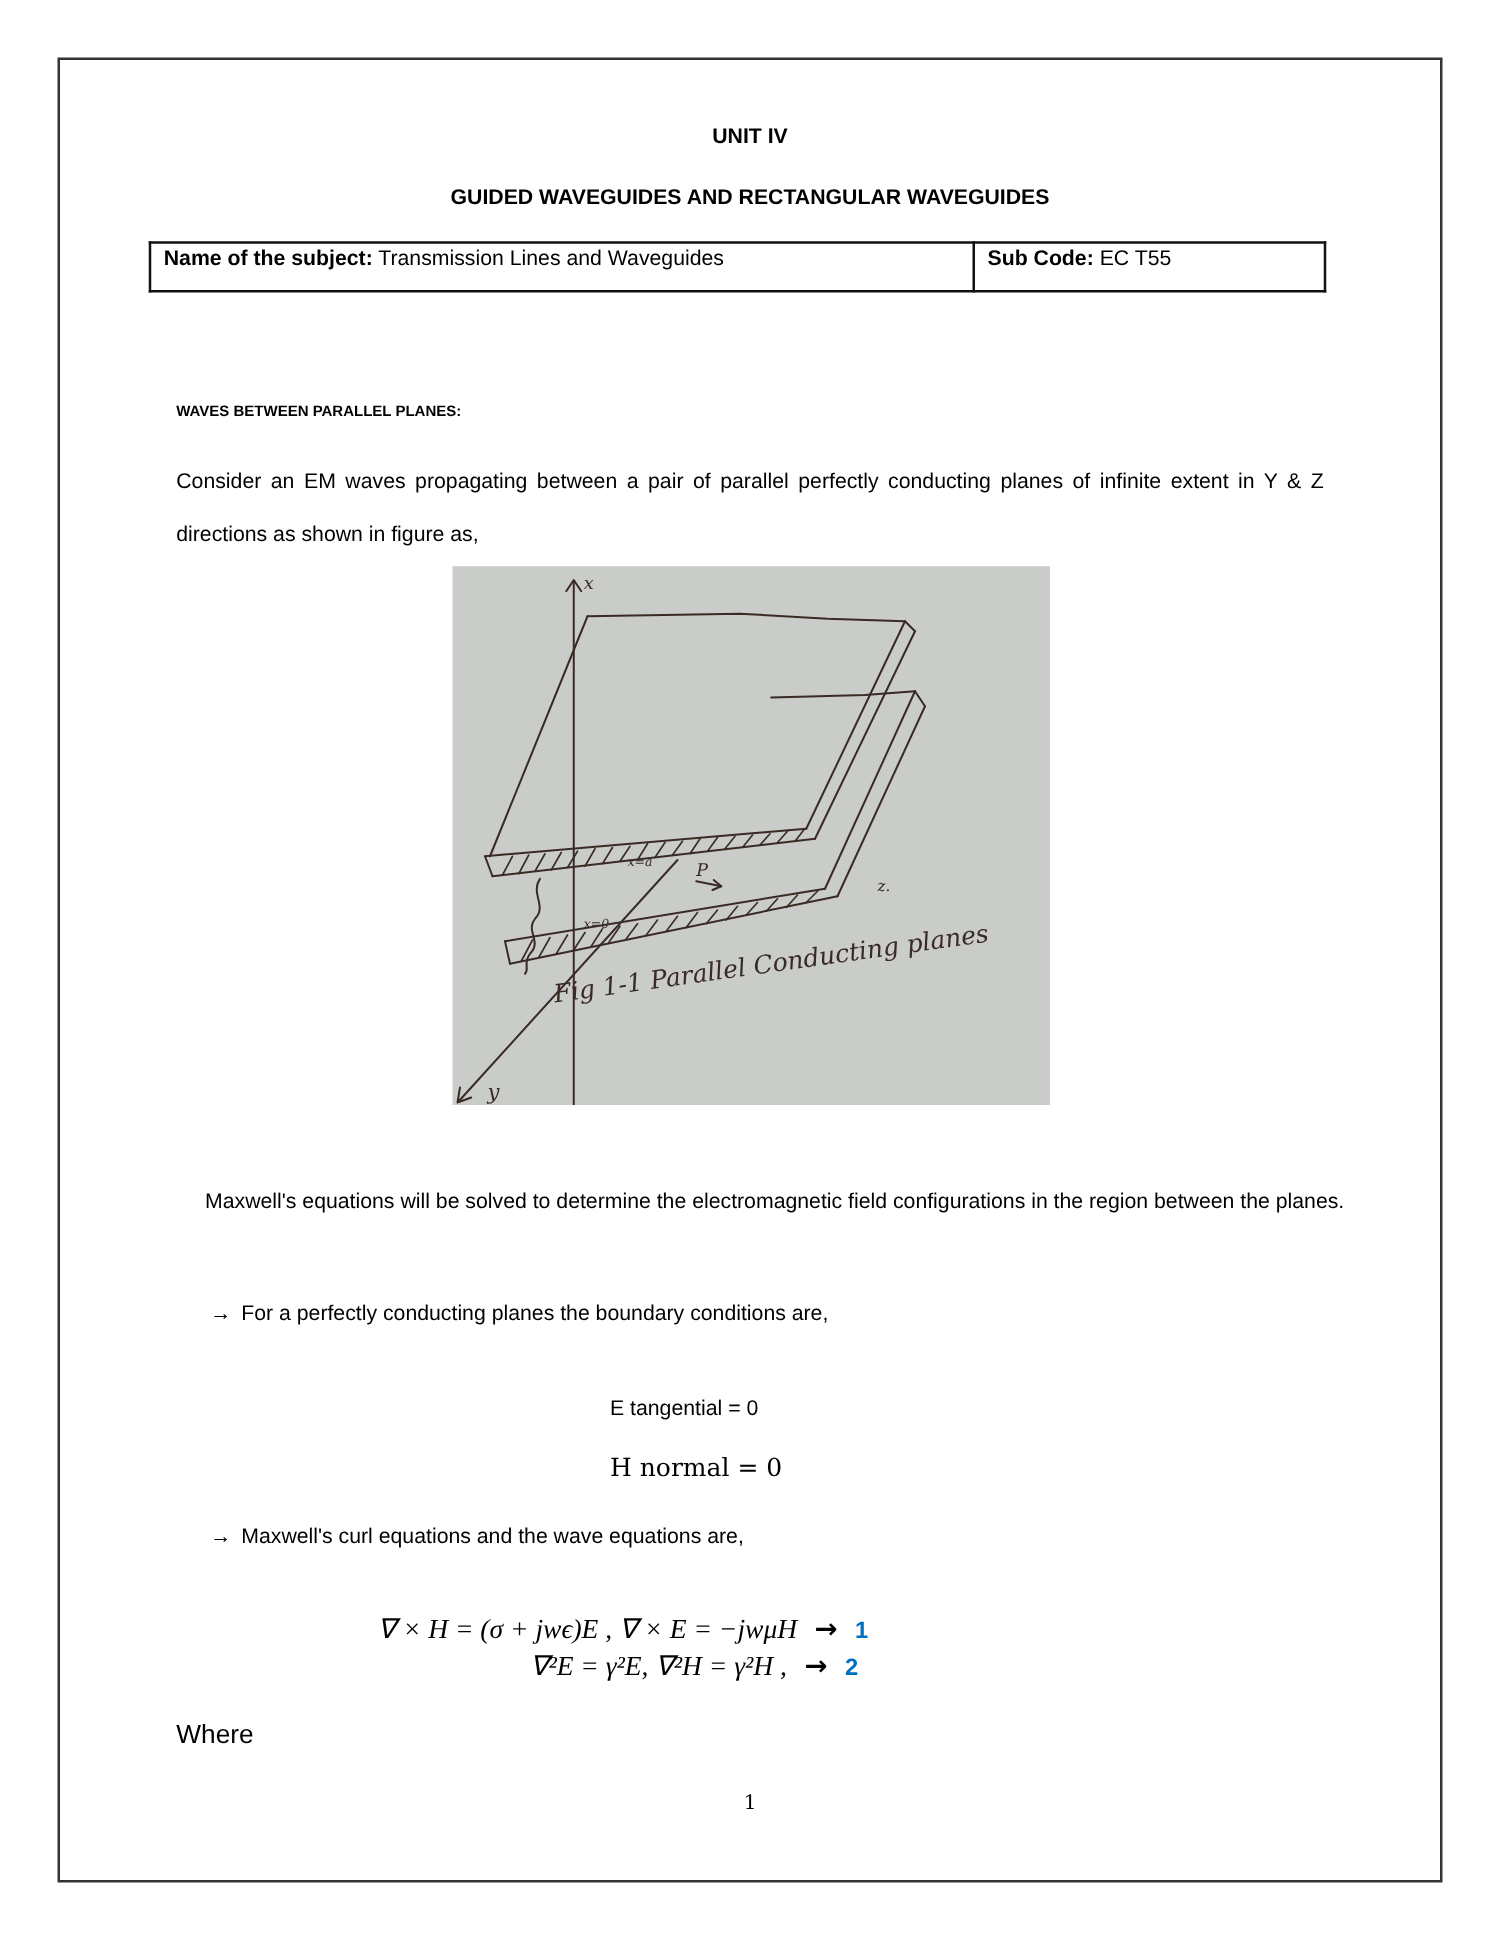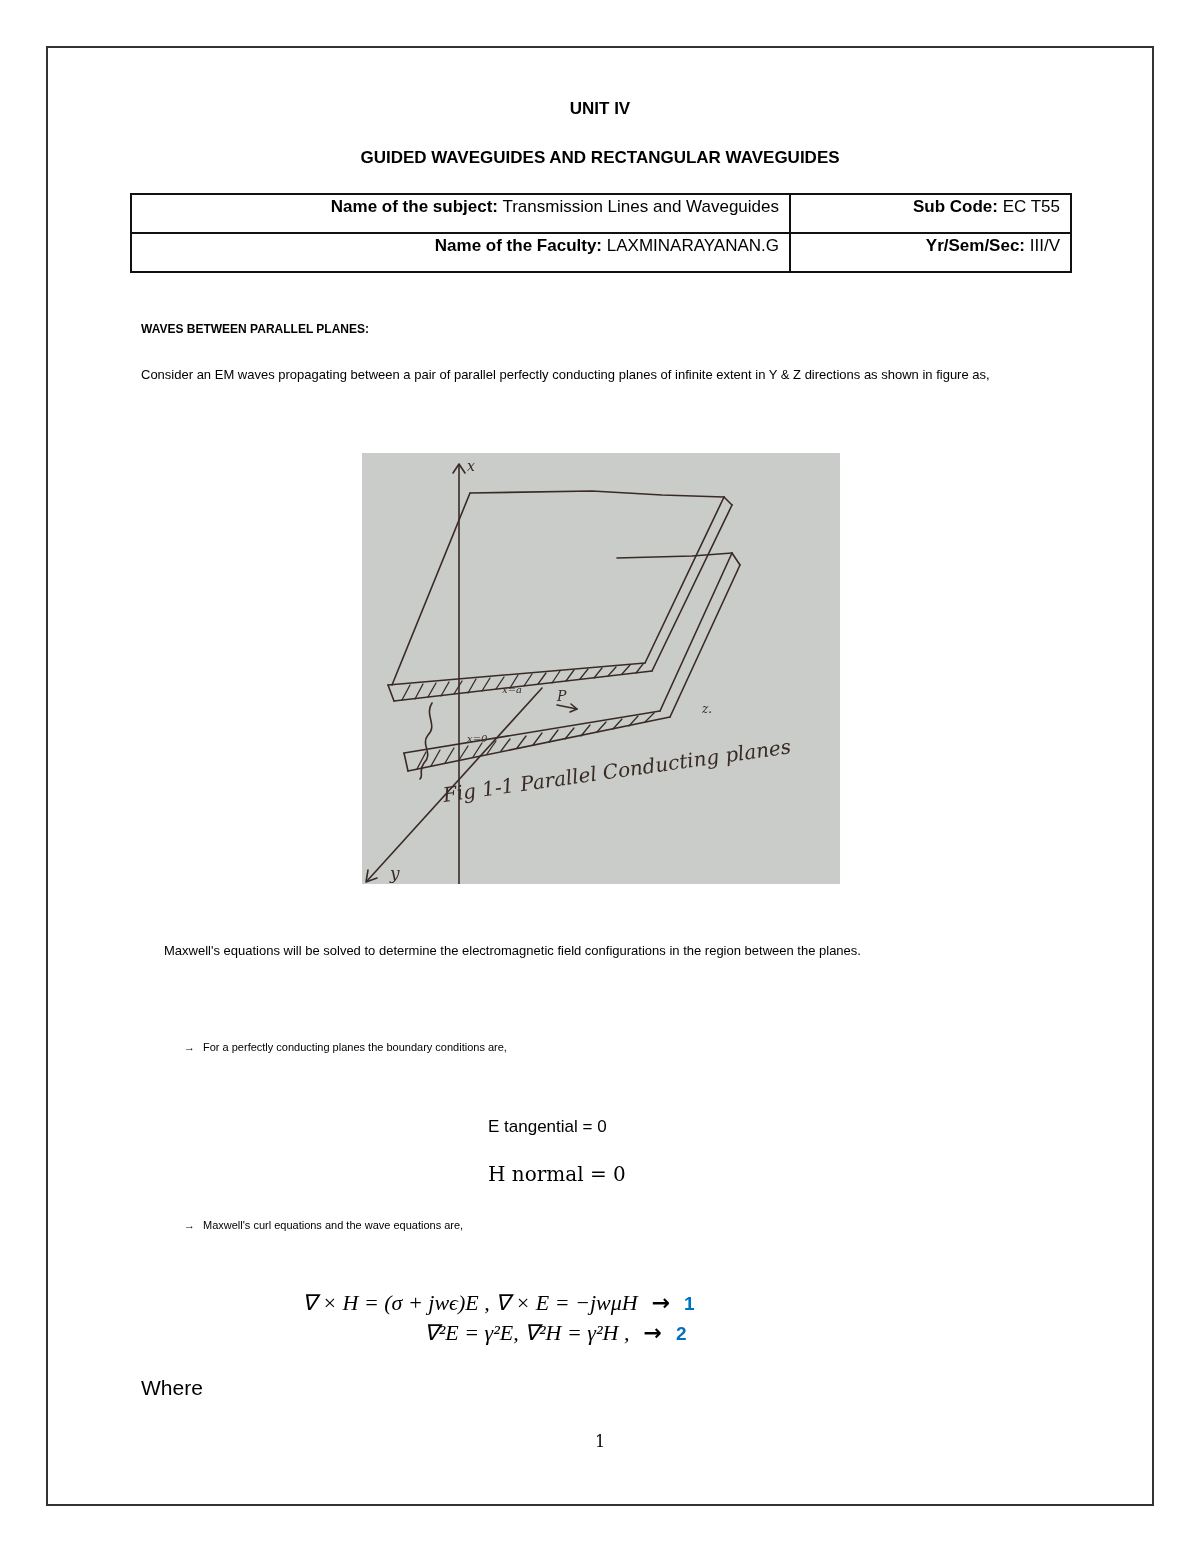--- a/index.html
+++ b/index.html
@@ -33,61 +33,60 @@
       font-weight: bold;
       font-size: 17px;
     }
     .doc-title {
       top: 148px;
       font-weight: bold;
       font-size: 17px;
     }
     .info-table {
       position: absolute;
-      left: 130px;
+      left: 119px;
       top: 193px;
       width: 942px;
       border-collapse: collapse;
       font-size: 17px;
-      text-align: right;
     }
     .info-table td {
       border: 2px solid #111;
       height: 39px;
       padding: 2px 10px 10px 10px;
       vertical-align: top;
     }
     .info-table td.col-left { width: 659px; }
     .info-table .lbl { font-weight: bold; }
     .section-heading {
       left: 141px;
       top: 322px;
       font-weight: bold;
       font-size: 12px;
     }
     .paragraph {
       left: 141px;
       width: 918px;
-      font-size: 13px;
-      line-height: 24px;
+      font-size: 17px;
+      line-height: 43px;
       text-align: justify;
     }
     .p1 { top: 363px; }
     .p2 { top: 939px; margin-left: 23px; }
     .figure {
       left: 362px;
       top: 453px;
       width: 478px;
       height: 431px;
       background: #c9ccc8;
     }
     .figure svg { display: block; }
     .bullet {
-      left: 184px;
-      font-size: 11px;
+      left: 168px;
+      font-size: 17px;
     }
     .bullet .arrow { margin-right: 8px; }
     .b1 { top: 1041px; }
     .b2 { top: 1219px; }
     .cond-e {
       left: 488px;
       top: 1117px;
       font-size: 17px;
     }
     .cond-h {
@@ -139,28 +138,20 @@
 <div class="abs center-text doc-title">GUIDED WAVEGUIDES AND RECTANGULAR WAVEGUIDES</div>
 
 <table class="info-table">
   <tbody>
       <tr>
     <td class="col-left">
       <span class="lbl">Name of the subject:</span><span> Transmission Lines and Waveguides</span>
     </td>
     <td>
       <span class="lbl">Sub Code:</span><span> EC T55</span>
-    </td>
-  </tr>
-  <tr>
-    <td class="col-left">
-      <span class="lbl">Name of the Faculty:</span><span> LAXMINARAYANAN.G</span>
-    </td>
-    <td>
-      <span class="lbl">Yr/Sem/Sec:</span><span> III/V</span>
     </td>
   </tr>
 </tbody>
   </table>
 
 <div class="abs section-heading">WAVES BETWEEN PARALLEL PLANES:</div>
 <div class="abs paragraph p1">Consider an EM waves propagating between a pair of parallel perfectly conducting planes of infinite extent in Y &amp; Z directions as shown in figure as,</div>
 
 <div class="abs figure">
   <svg width="478" height="431" viewBox="0 0 478 431">

